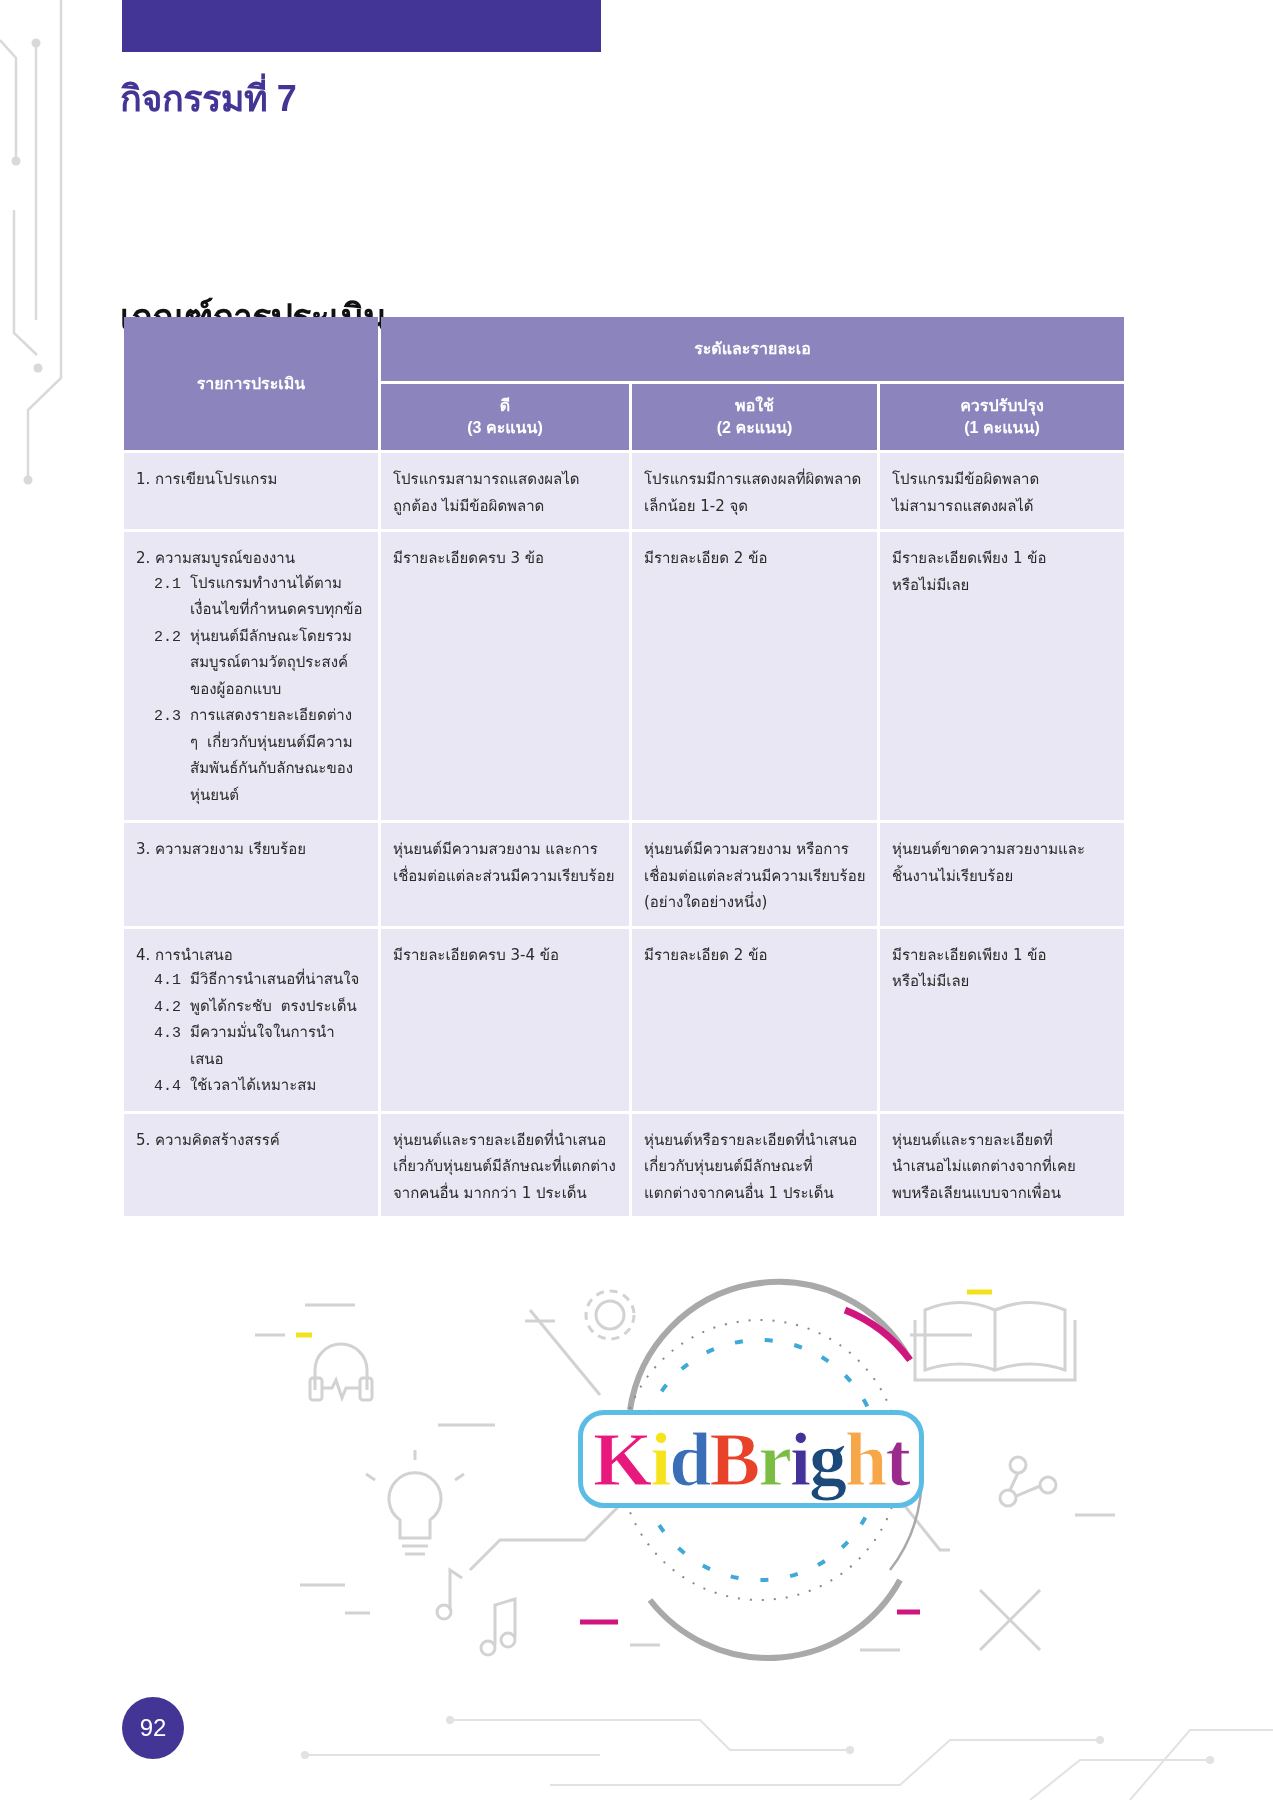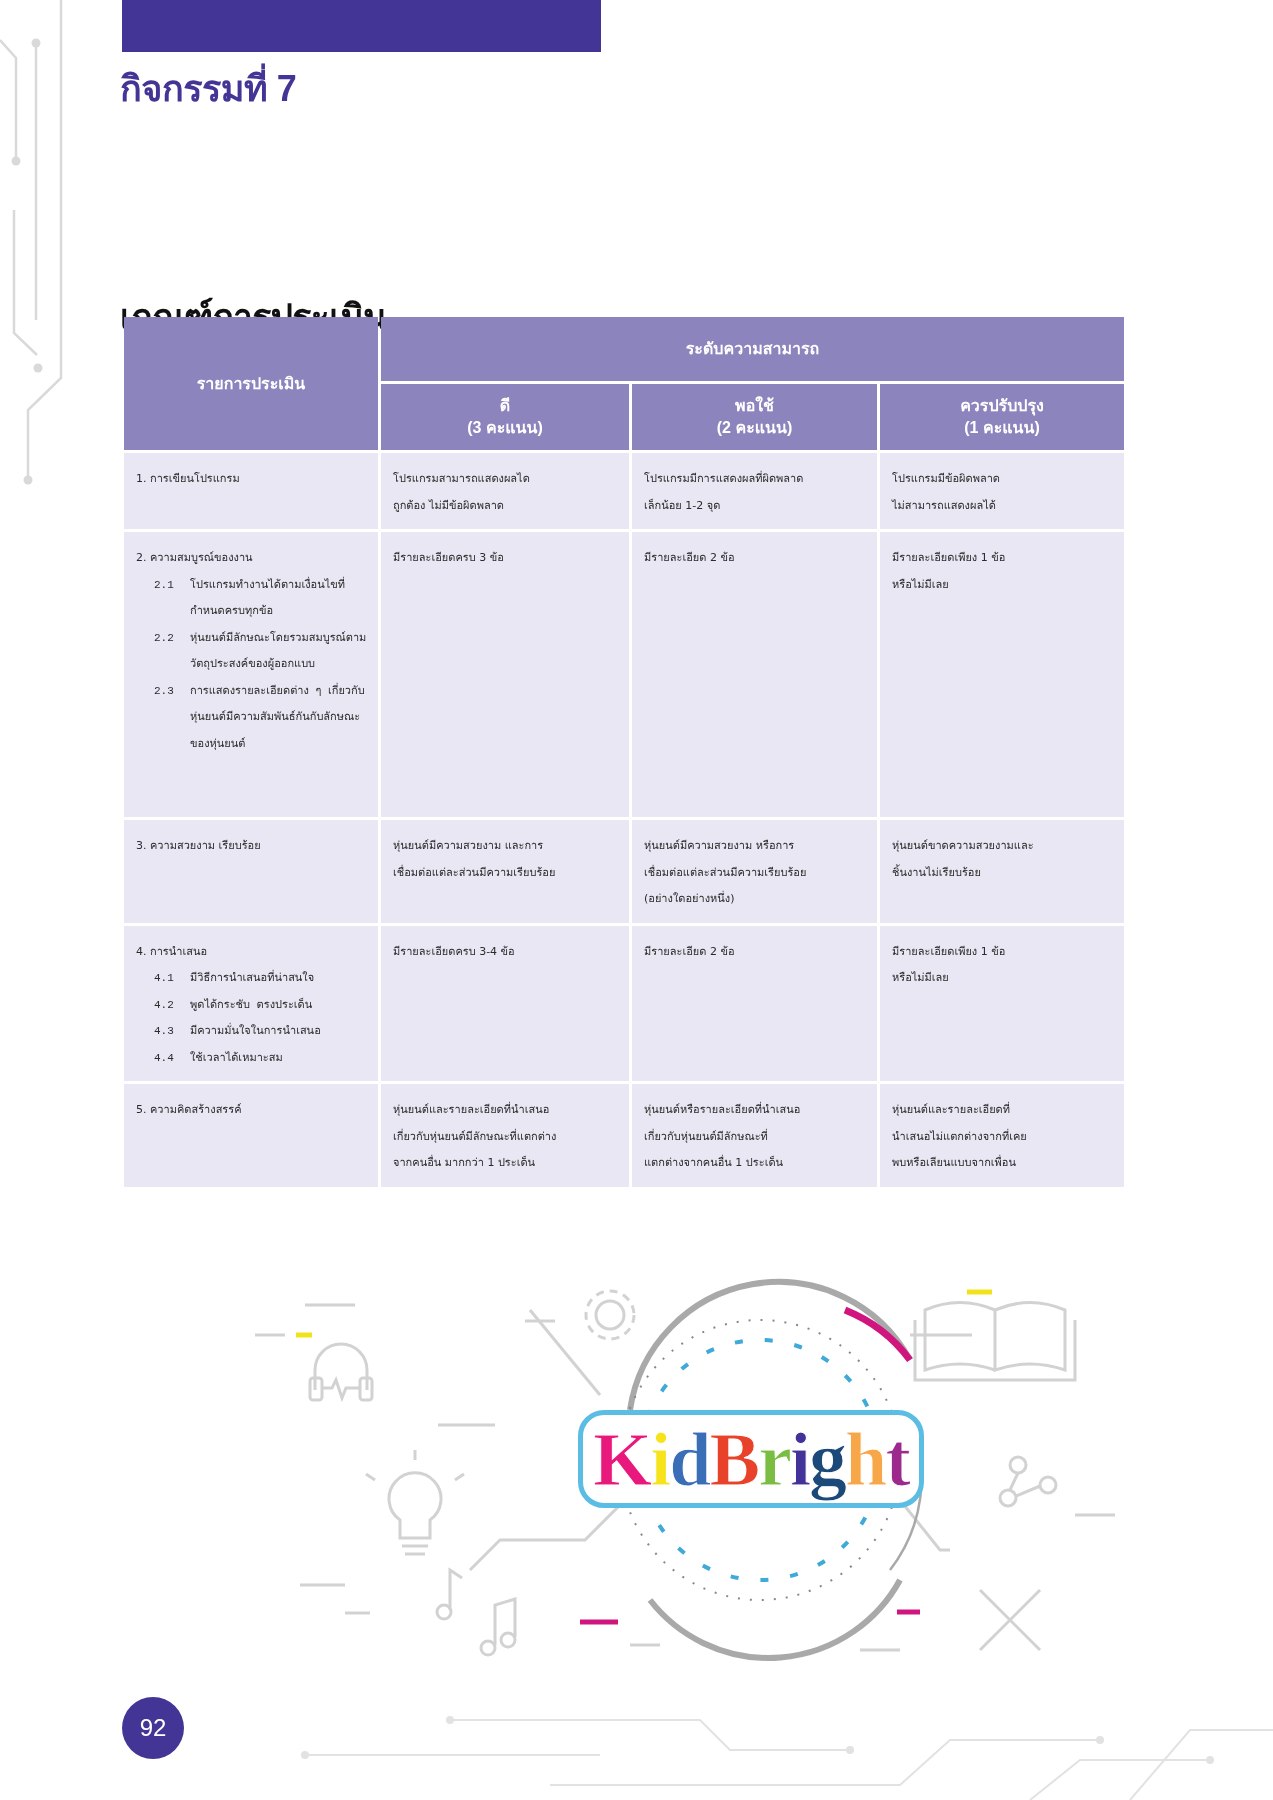--- a/index.html
+++ b/index.html
@@ -1,30 +1,30 @@
 <!DOCTYPE html>
 <html><head>
 <meta charset="utf-8">
 <style>
   * { box-sizing: border-box; margin: 0; padding: 0; }
   html, body { width: 1273px; height: 1800px; background: #ffffff; overflow: hidden; }
   body { position: relative; font-family: "DejaVu Sans", sans-serif; color: #222; }
 
   .top-bar { position: absolute; left: 122px; top: 0; width: 479px; height: 52px; background: #433595; }
-  .activity-title { position: absolute; left: 120px; top: 60px; font-family: "Liberation Sans", sans-serif; font-weight: bold; font-size: 36px; color: #433595; letter-spacing: -0.5px; }
+  .activity-title { position: absolute; left: 120px; top: 70px; font-family: "Liberation Sans", sans-serif; font-weight: bold; font-size: 36px; color: #433595; letter-spacing: -0.5px; }
   .section-title { position: absolute; left: 120px; top: 243px; font-family: "Liberation Sans", sans-serif; font-weight: bold; font-size: 35px; color: #111; letter-spacing: -0.5px; margin-top: 46px; }
 
   .deco-left { position: absolute; left: 0; top: 0; width: 70px; height: 500px; }
   .deco-bottom { position: absolute; left: 250px; top: 1700px; width: 1023px; height: 100px; }
 
   table.rubric { position: absolute; left: 121px; top: 314px; width: 1000px; border-collapse: separate; border-spacing: 3px; table-layout: fixed; }
   table.rubric th { background: #8c84bd; color: #ffffff; font-family: "Liberation Sans", sans-serif; font-weight: bold; font-size: 16px; text-align: center; vertical-align: middle; line-height: 1.35; }
   table.rubric th.head-main { height: 64px; }
   table.rubric th.head-sub { height: 66px; }
-  table.rubric td { background: #e9e7f3; font-size: 11px; line-height: 26.5px; vertical-align: top; padding: 13px 10px 10px 12px; color: #2a2a2a; }
+  table.rubric td { background: #e9e7f3; font-size: 15px; line-height: 26.5px; vertical-align: top; padding: 13px 10px 10px 12px; color: #2a2a2a; }
   .crit-title { display: block; }
   .sub-item { display: flex; padding-left: 18px; font-family: Liberation Mono, monospace; }
   .sub-num { width: 36px; flex: 0 0 36px; }
   .sub-text { flex: 1; }
   .cell-text { white-space: pre-line; }
 
   .illustration { position: absolute; left: 250px; top: 1270px; width: 880px; height: 420px; }
   .logo { position: absolute; left: 540px; top: 1410px; font-family: Liberation Serif, serif; font-weight: bold; font-size: 76px; letter-spacing: -2px; line-height: 1; padding: 6px 10px; border: 5px solid #5bbde4; border-radius: 26px; background: #fff; margin-left: 38px; }
   .logo span { -webkit-text-stroke: 1px #fff; }
 
@@ -55,21 +55,21 @@
 <table class="rubric">
   <colgroup>
     <col style="width:254px">
       <col style="width:248px">
       <col style="width:245px">
       <col style="width:244px">
   </colgroup>
   <thead>
     <tr>
       <th rowspan="2">รายการประเมิน</th>
-      <th colspan="3" class="head-main">ระดับความสามารถ</th>
+      <th colspan="3" class="head-main">ระดัและรายละเอ</th>
     </tr>
     <tr>
       <th class="head-sub">
         <div>ดี</div>
         <div>(3 คะแนน)</div>
       </th>
       <th class="head-sub">
         <div>พอใช้</div>
         <div>(2 คะแนน)</div>
       </th>

